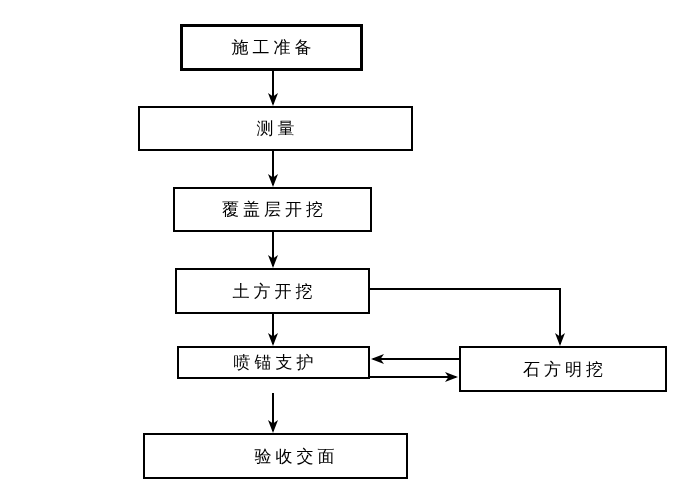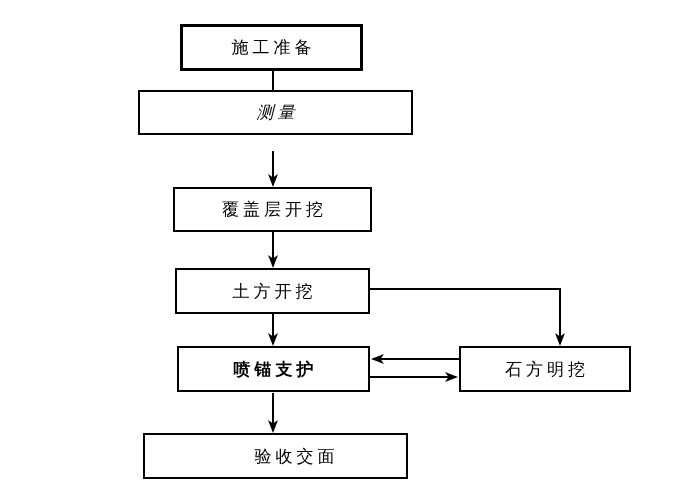--- a/index.html
+++ b/index.html
@@ -31,25 +31,25 @@
     align-items: center;
     justify-content: center;
     font-size: 17px;
     letter-spacing: 4px;
     color: #000000;
     text-indent: 4px; 
     white-space: nowrap;
   }
   
   #n-construction-preparation { left: 180px; top: 24px;  width: 183px; height: 47px; border-width: 3px; }
-  #n-survey                   { left: 138px; top: 90px; width: 275px; height: 45px; font-style: italic; }
+  #n-survey                   { left: 138px; top: 106px; width: 275px; height: 45px; }
   #n-overburden-excavation    { left: 173px; top: 187px; width: 199px; height: 45px; text-align: center; }
   #n-earthwork-excavation     { left: 175px; top: 268px; width: 195px; height: 46px; }
-  #n-shotcrete-anchor-support { left: 177px; top: 346px; width: 193px; height: 46px; font-weight: bold; }
-  #n-open-rock-excavation     { left: 459px; top: 346px; width: 172px; height: 46px; font-family: Liberation Serif, serif; }
+  #n-shotcrete-anchor-support { left: 177px; top: 346px; width: 193px; height: 33px; }
+  #n-open-rock-excavation     { left: 459px; top: 346px; width: 208px; height: 46px; font-family: Liberation Serif, serif; }
   #n-acceptance-handover      { left: 143px; top: 433px; width: 265px; height: 46px; padding-left: 38px; }
 </style>
 </head>
 <body>
 
 <div class="canvas">
 
   <svg class="arrow-layer" width="694" height="491" viewBox="0 0 694 491" xmlns="http://www.w3.org/2000/svg">
     <defs>
       <marker id="arrowhead" markerWidth="13" markerHeight="10" refX="11" refY="5" orient="auto" markerUnits="userSpaceOnUse">

